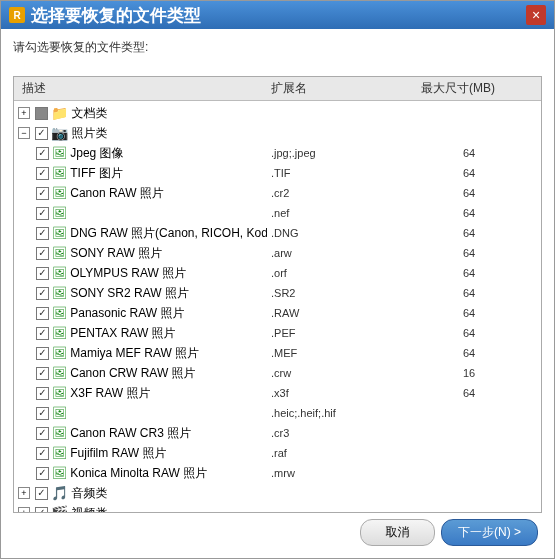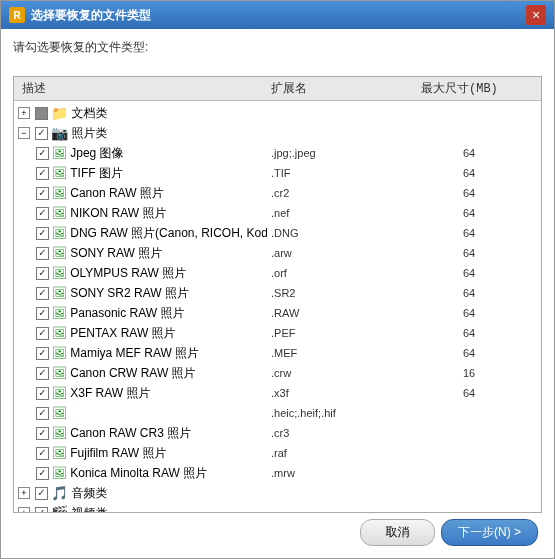--- a/index.html
+++ b/index.html
@@ -43,21 +43,21 @@
       background: #e8a000;
       border-radius: 2px;
       display: flex;
       align-items: center;
       justify-content: center;
       font-size: 10px;
       color: #fff;
       font-weight: bold;
     }
     .title-text {
-      font-size: 12px;
+      font-size: 17px;
       font-weight: bold;
     }
     .title-close {
       width: 20px;
       height: 20px;
       background: #c0392b;
       border-radius: 2px;
       display: flex;
       align-items: center;
       justify-content: center;
@@ -85,21 +85,21 @@
     }
     .col-header {
       display: grid;
       grid-template-columns: 1fr 150px 100px 20px;
       background: #e8e8e8;
       border-bottom: 1px solid #bbb;
       padding: 3px 4px;
       font-size: 12px;
       color: #333;
     }
-    .col-header span { padding: 0 4px; font-family: Liberation Mono, monospace; }
+    .col-header span { padding: 0 4px; }
     .tree-content {
       padding: 2px 0;
     }
     .tree-item {
       display: grid;
       grid-template-columns: 1fr 150px 100px 20px;
       align-items: center;
       padding: 1px 4px;
       min-height: 20px;
       cursor: pointer;
@@ -244,21 +244,20 @@
             <span>Canon RAW 照片</span>
           </div>
           <span class="item-ext">.cr2</span>
           <span class="item-size">64</span>
         </div>
 
         <div class="tree-item indent2">
           <div class="item-label">
             <span class="checkbox checked"></span>
             <span style="color:#1a8a1a;font-size:12px;">🖼</span>
-            <span>NIKON RAW 照片</span>
           </div>
           <span class="item-ext">.nef</span>
           <span class="item-size">64</span>
         </div>
 
         <div class="tree-item indent2">
           <div class="item-label">
             <span class="checkbox checked"></span>
             <span style="color:#1a8a1a;font-size:12px;">🖼</span>
             <span>DNG RAW 照片(Canon, RICOH, Kod...</span>

